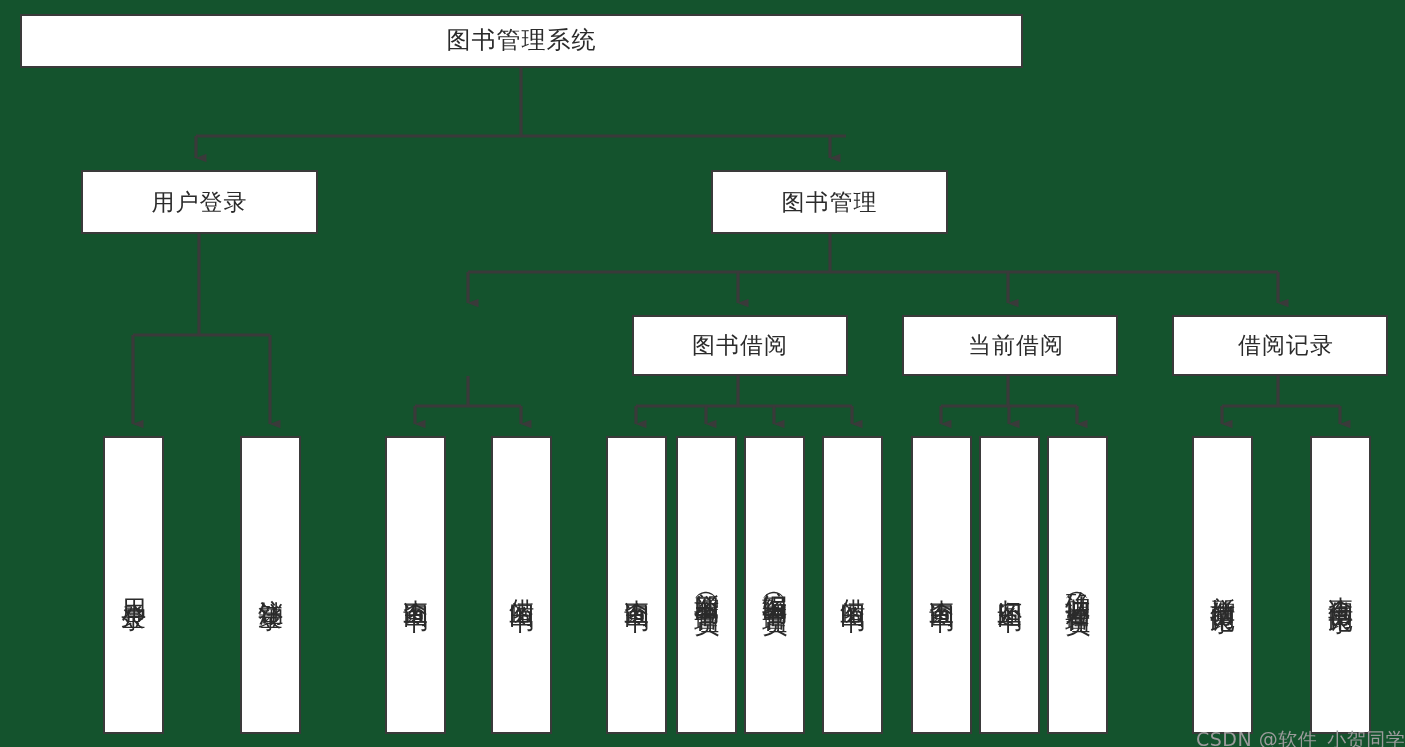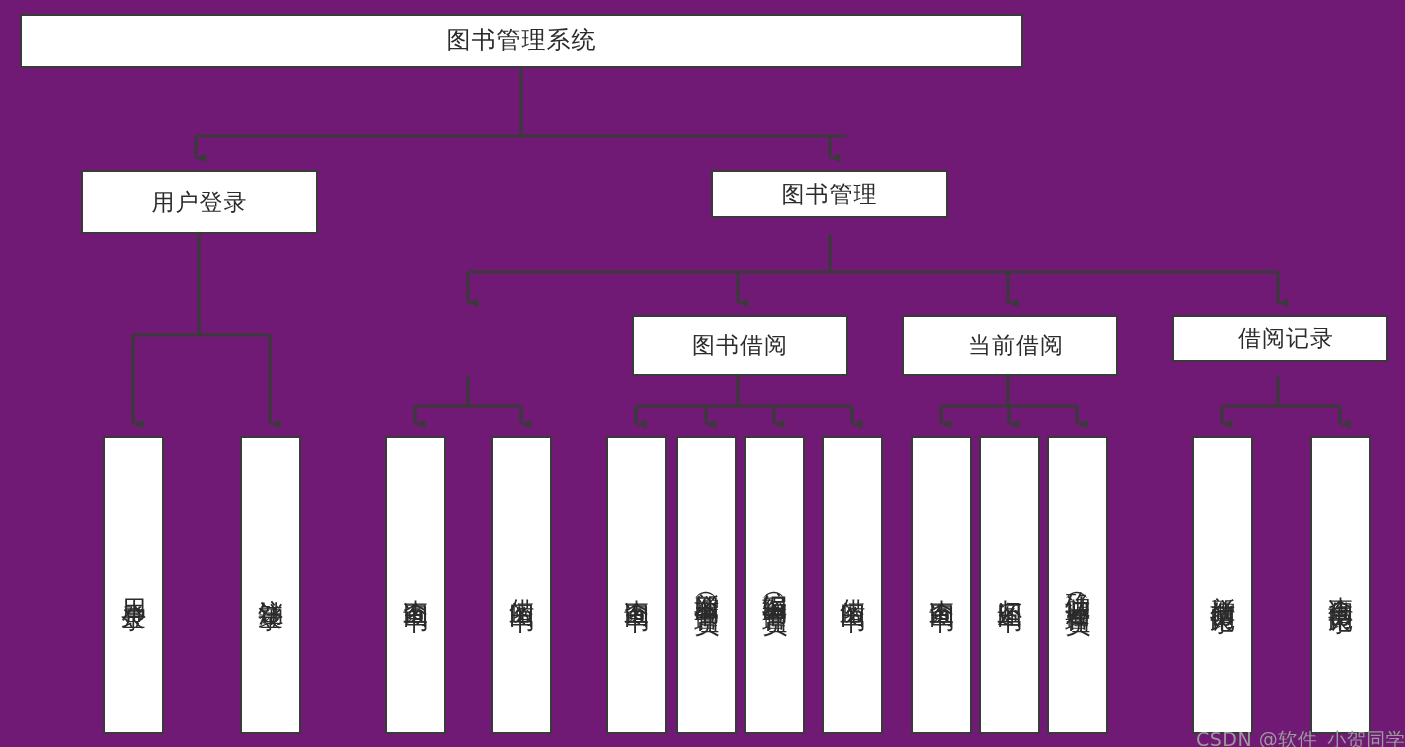--- a/index.html
+++ b/index.html
@@ -8,21 +8,21 @@
     padding: 0;
     background: #ffffff;
   }
   body {
     font-family: "DejaVu Sans", "Liberation Sans", sans-serif;
   }
   #canvas {
     position: relative;
     width: 1405px;
     height: 747px;
-    background: #701a75;
+    background: #14532d;
     overflow: hidden;
   }
   svg.edges {
     position: absolute;
     left: 0;
     top: 0;
     width: 1405px;
     height: 747px;
     pointer-events: none;
   }
@@ -124,31 +124,31 @@
     </g>
   </svg>
 
   <div class="node horiz root" style="left:20px; top:14px; width:1003px; height:54px;">
     <span>图书管理系统</span>
   </div>
 
   <div class="node horiz" style="left:81px; top:170px; width:237px; height:64px;">
     <span>用户登录</span>
   </div>
-  <div class="node horiz" style="left:711px; top:170px; width:237px; height:48px;">
+  <div class="node horiz" style="left:711px; top:170px; width:237px; height:64px;">
     <span>图书管理</span>
   </div>
 
   <div class="node horiz" style="left:632px; top:315px; width:216px; height:61px;">
     <span>图书借阅</span>
   </div>
   <div class="node horiz" style="left:902px; top:315px; width:216px; height:61px;padding-left:12px;">
     <span>当前借阅</span>
   </div>
-  <div class="node horiz" style="left:1172px; top:315px; width:216px; height:47px;padding-left:12px;">
+  <div class="node horiz" style="left:1172px; top:315px; width:216px; height:61px;padding-left:12px;">
     <span>借阅记录</span>
   </div>
 
   <div class="node leaf" style="left:103px; top:436px; width:61px; height:298px;">
     <span class="vtext">用户登录</span>
   </div>
   <div class="node leaf" style="left:240px; top:436px; width:61px; height:298px;">
     <span class="vtext">注销登录</span>
   </div>
 

